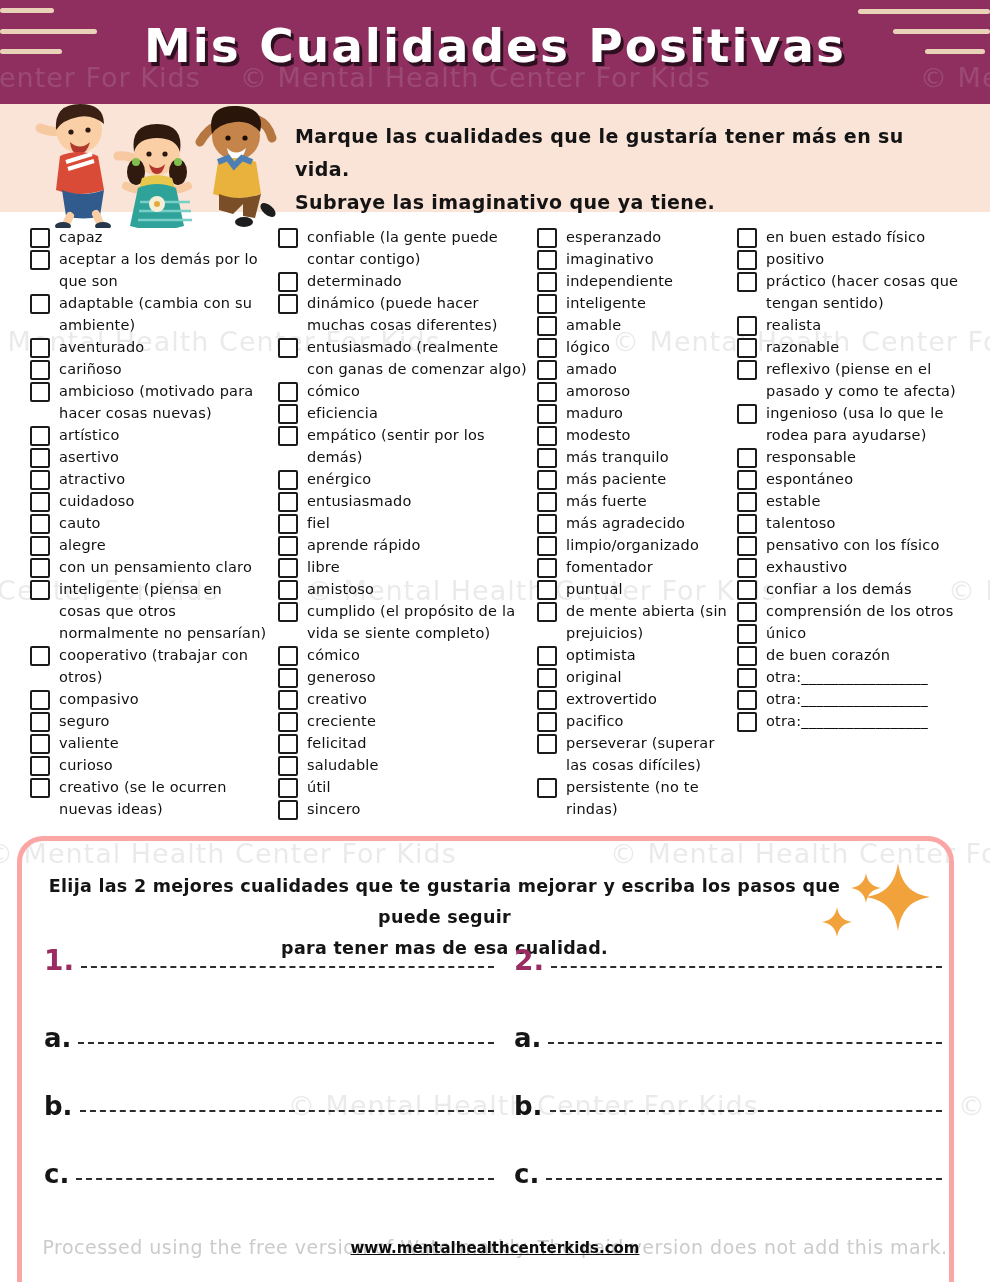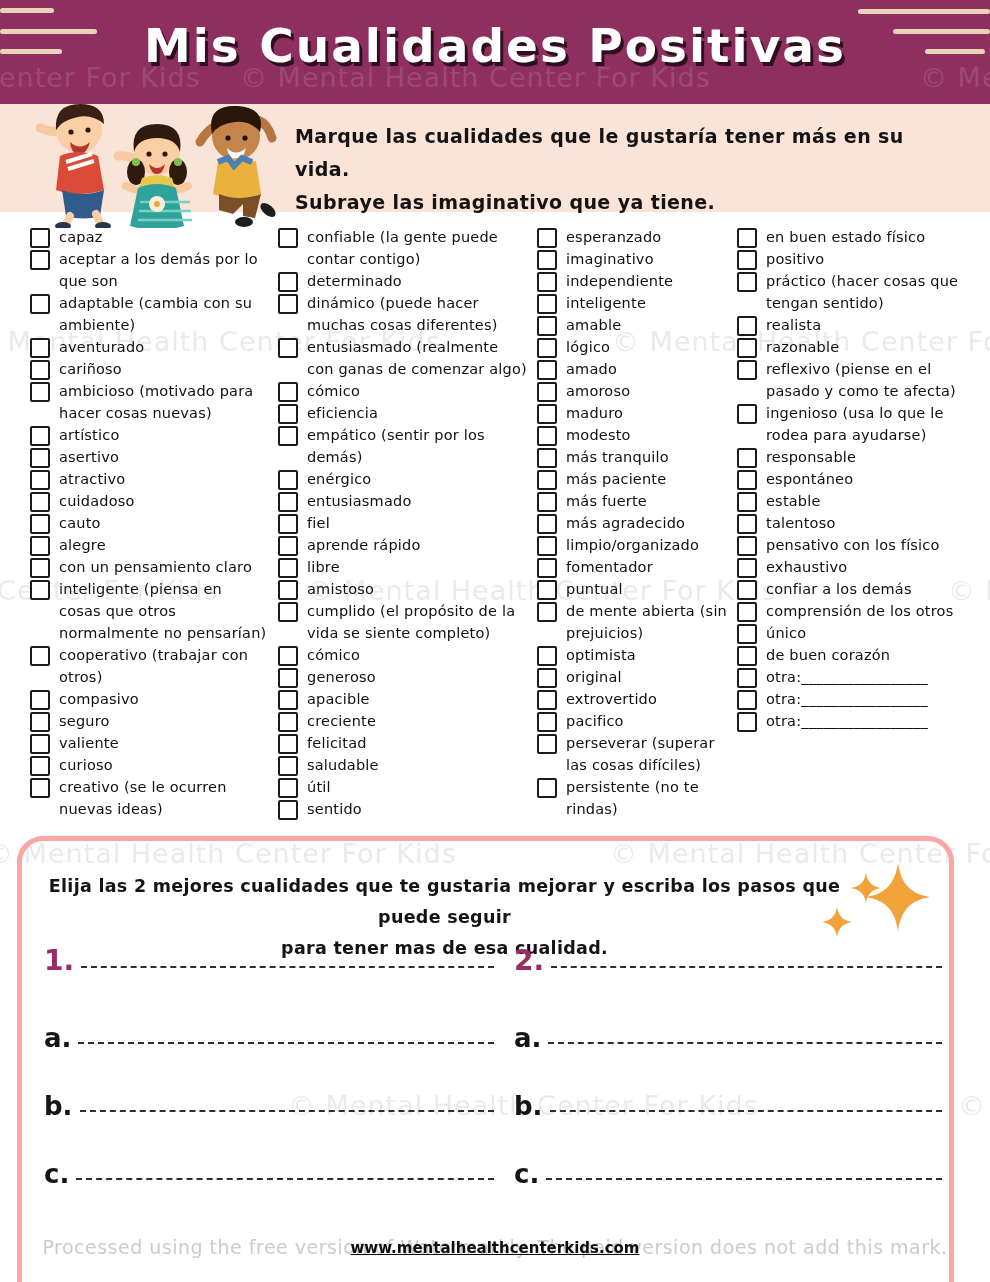--- a/index.html
+++ b/index.html
@@ -284,41 +284,41 @@
     <div class="item">
       <span class="cb"></span>
       <span class="lbl">cómico</span>
     </div>
     <div class="item">
       <span class="cb"></span>
       <span class="lbl">generoso</span>
     </div>
     <div class="item">
       <span class="cb"></span>
-      <span class="lbl">apacible</span>
+      <span class="lbl">creativo</span>
     </div>
     <div class="item">
       <span class="cb"></span>
       <span class="lbl">creciente</span>
     </div>
     <div class="item">
       <span class="cb"></span>
       <span class="lbl">felicitad</span>
     </div>
     <div class="item">
       <span class="cb"></span>
       <span class="lbl">saludable</span>
     </div>
     <div class="item">
       <span class="cb"></span>
       <span class="lbl">útil</span>
     </div>
     <div class="item">
       <span class="cb"></span>
-      <span class="lbl">sentido</span>
+      <span class="lbl">sincero</span>
     </div>
   </div>
 <div class="col col2">
     <div class="item">
       <span class="cb"></span>
       <span class="lbl">esperanzado</span>
     </div>
     <div class="item">
       <span class="cb"></span>
       <span class="lbl">imaginativo</span>

